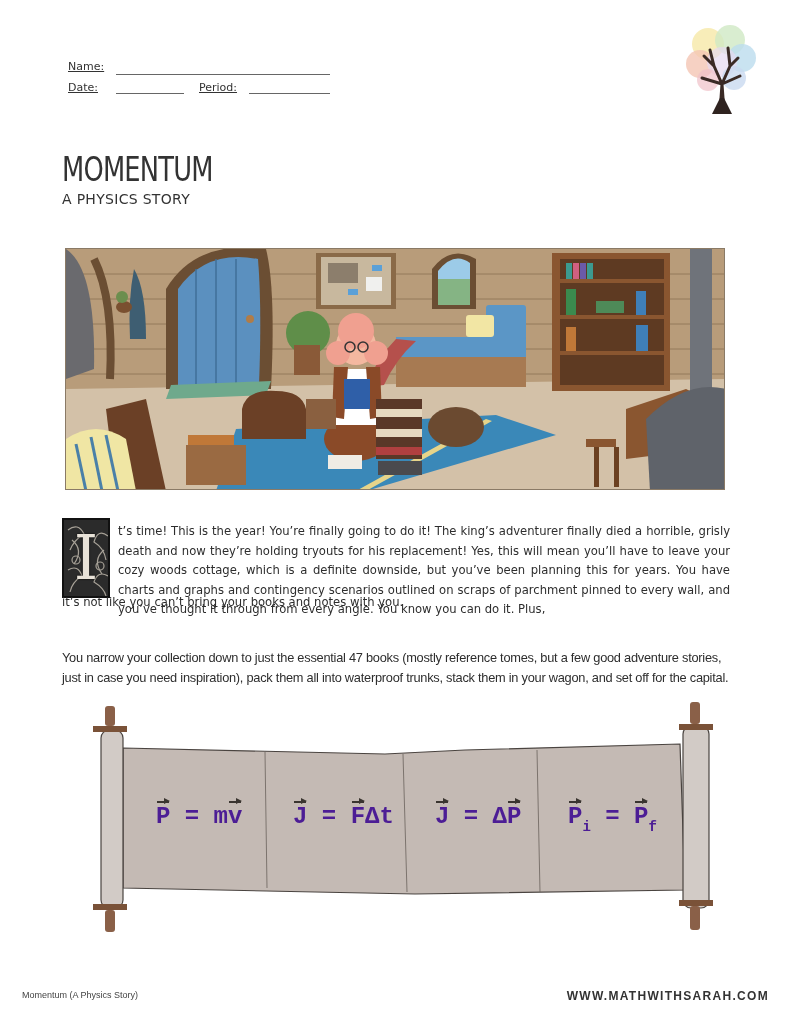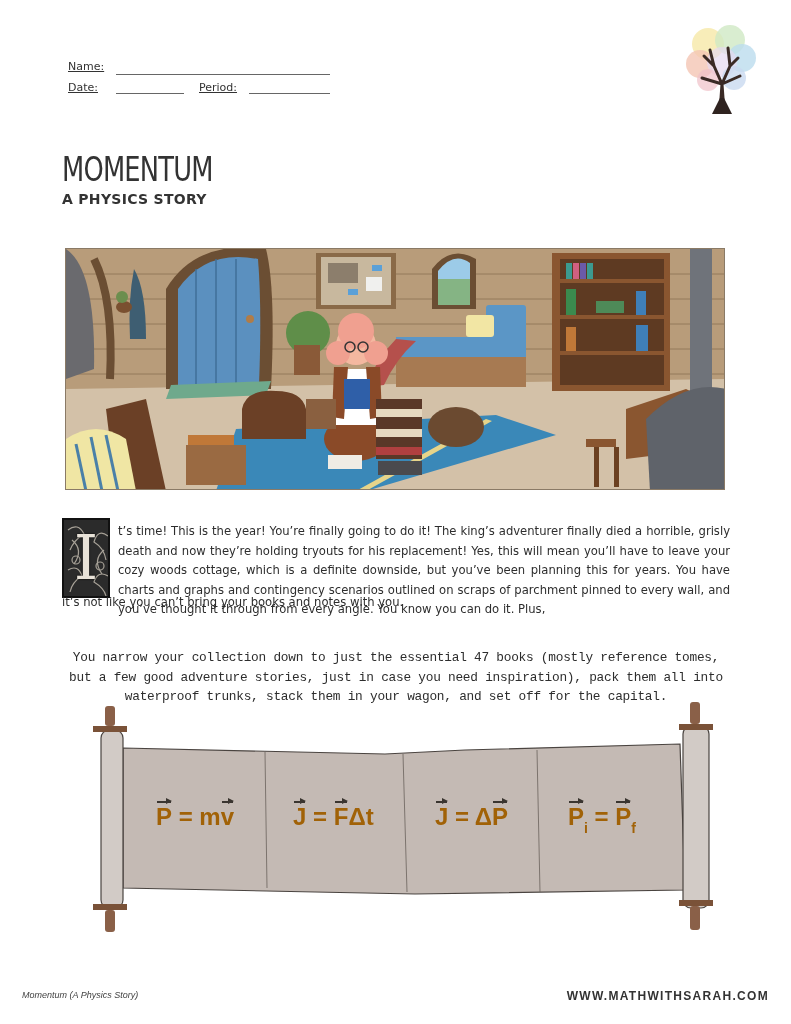--- a/index.html
+++ b/index.html
@@ -14,21 +14,21 @@
   .logo { position: absolute; left: 684px; top: 22px; width: 76px; height: 94px; }
 
   
   .title {
     position: absolute; left: 62px; top: 150px;
     font-family: "DejaVu Sans", sans-serif; font-size: 33px; font-weight: normal;
     letter-spacing: -1px; color: #333; transform: scaleX(0.78); transform-origin: left center;
   }
   .subtitle {
     position: absolute; left: 62px; top: 191px;
-    font-size: 14px; color: #333; letter-spacing: 0.3px; font-weight: bold;
+    font-size: 14px; color: #333; letter-spacing: 0.3px;
   }
 
   
   .illustration {
     position: absolute; left: 65px; top: 248px; width: 660px; height: 242px;
     border: 1.5px solid #8a7a66; overflow: hidden; background: #c9b79d;
   }
 
   
   .drop-cap {
@@ -39,41 +39,41 @@
   .drop-cap .orn { position: absolute; inset: 0; }
   .drop-cap .letter {
     position: relative; font-family: "DejaVu Serif", serif; font-size: 62px; color: #e8e2d8;
     line-height: 1; text-shadow: 0 0 2px #000;
   }
   .para {
     position: absolute; font-size: 11.6px; line-height: 19.5px; text-align: justify; color: #2d2d2d;
   }
   .p1a { left: 118px; top: 515px; width: 612px; margin-top: 7px; }
   .p1b { left: 62px; top: 593px; width: 668px; text-align: left; }
-  .p2 { left: 62px; top: 648px; width: 668px; font-family: Liberation Mono, monospace; font-size: 12.8px; line-height: 19.5px; text-align: center; letter-spacing: -0.25px; }
+  .p2 { left: 62px; top: 648px; width: 668px; font-family: Liberation Sans, sans-serif; font-size: 12.8px; line-height: 19.5px; text-align: left; letter-spacing: -0.25px; }
 
   
   .scroll { position: absolute; left: 85px; top: 700px; width: 640px; height: 240px; }
   .formula {
-    position: absolute; top: 803px; font-family: Liberation Sans, sans-serif; font-weight: bold;
-    font-size: 24px; color: #a16207; white-space: nowrap;
+    position: absolute; top: 803px; font-family: Liberation Mono, monospace; font-weight: bold;
+    font-size: 24px; color: #4c1d95; white-space: nowrap;
   }
   .vec { position: relative; display: inline-block; }
   .vec::before {
     content: ""; position: absolute; left: 1px; right: 1px; top: -2px; height: 1.5px; background: #3a3530;
   }
   .vec::after {
     content: ""; position: absolute; right: 0px; top: -5px; width: 0; height: 0;
     border-left: 6px solid #3a3530; border-top: 3.5px solid transparent; border-bottom: 3.5px solid transparent;
   }
   .sub { font-size: 14px; vertical-align: -8px; }
 
   
   .footer-left {
-    position: absolute; left: 22px; top: 990px; font-size: 9px; font-style: italic; color: #444;
+    position: absolute; left: 22px; top: 990px; font-size: 9px; color: #444;
     font-family: "Liberation Sans", sans-serif;
   }
   .footer-right {
     position: absolute; right: 22px; top: 989px; font-size: 12px; font-weight: bold; color: #333;
     letter-spacing: 1.3px; font-family: "Liberation Sans", sans-serif;
   }
 </style>
 </head>
 <body>
 

